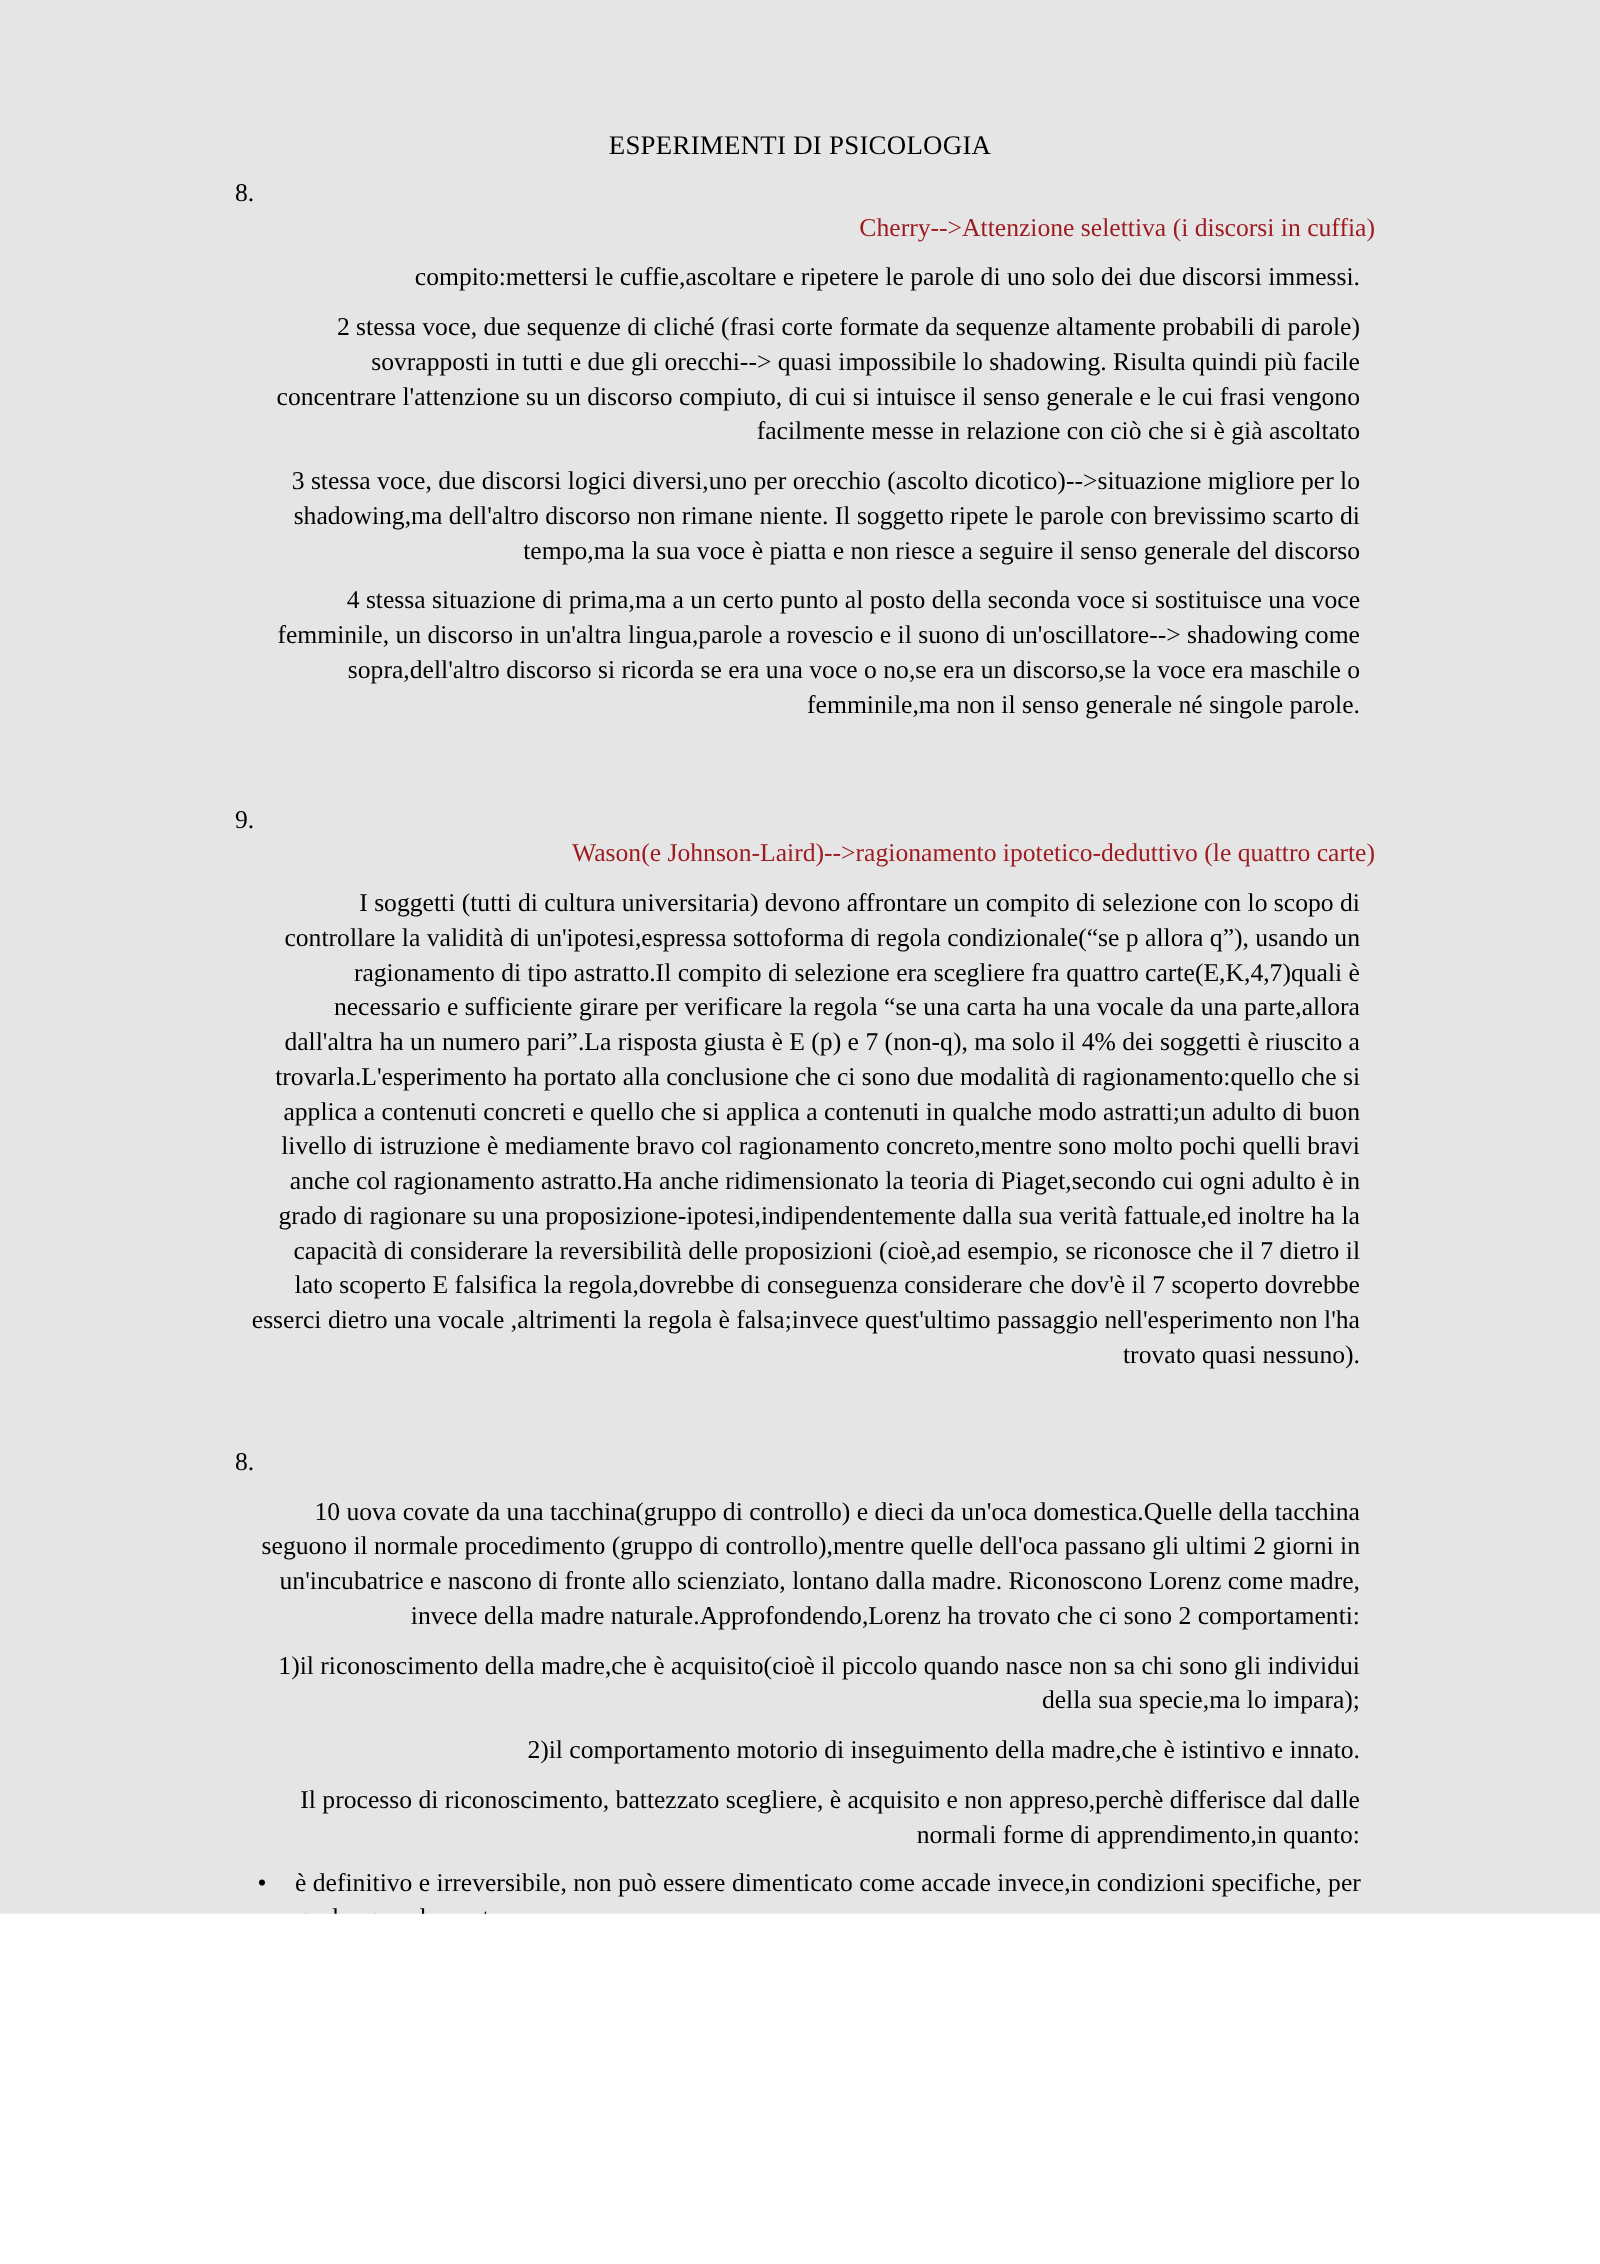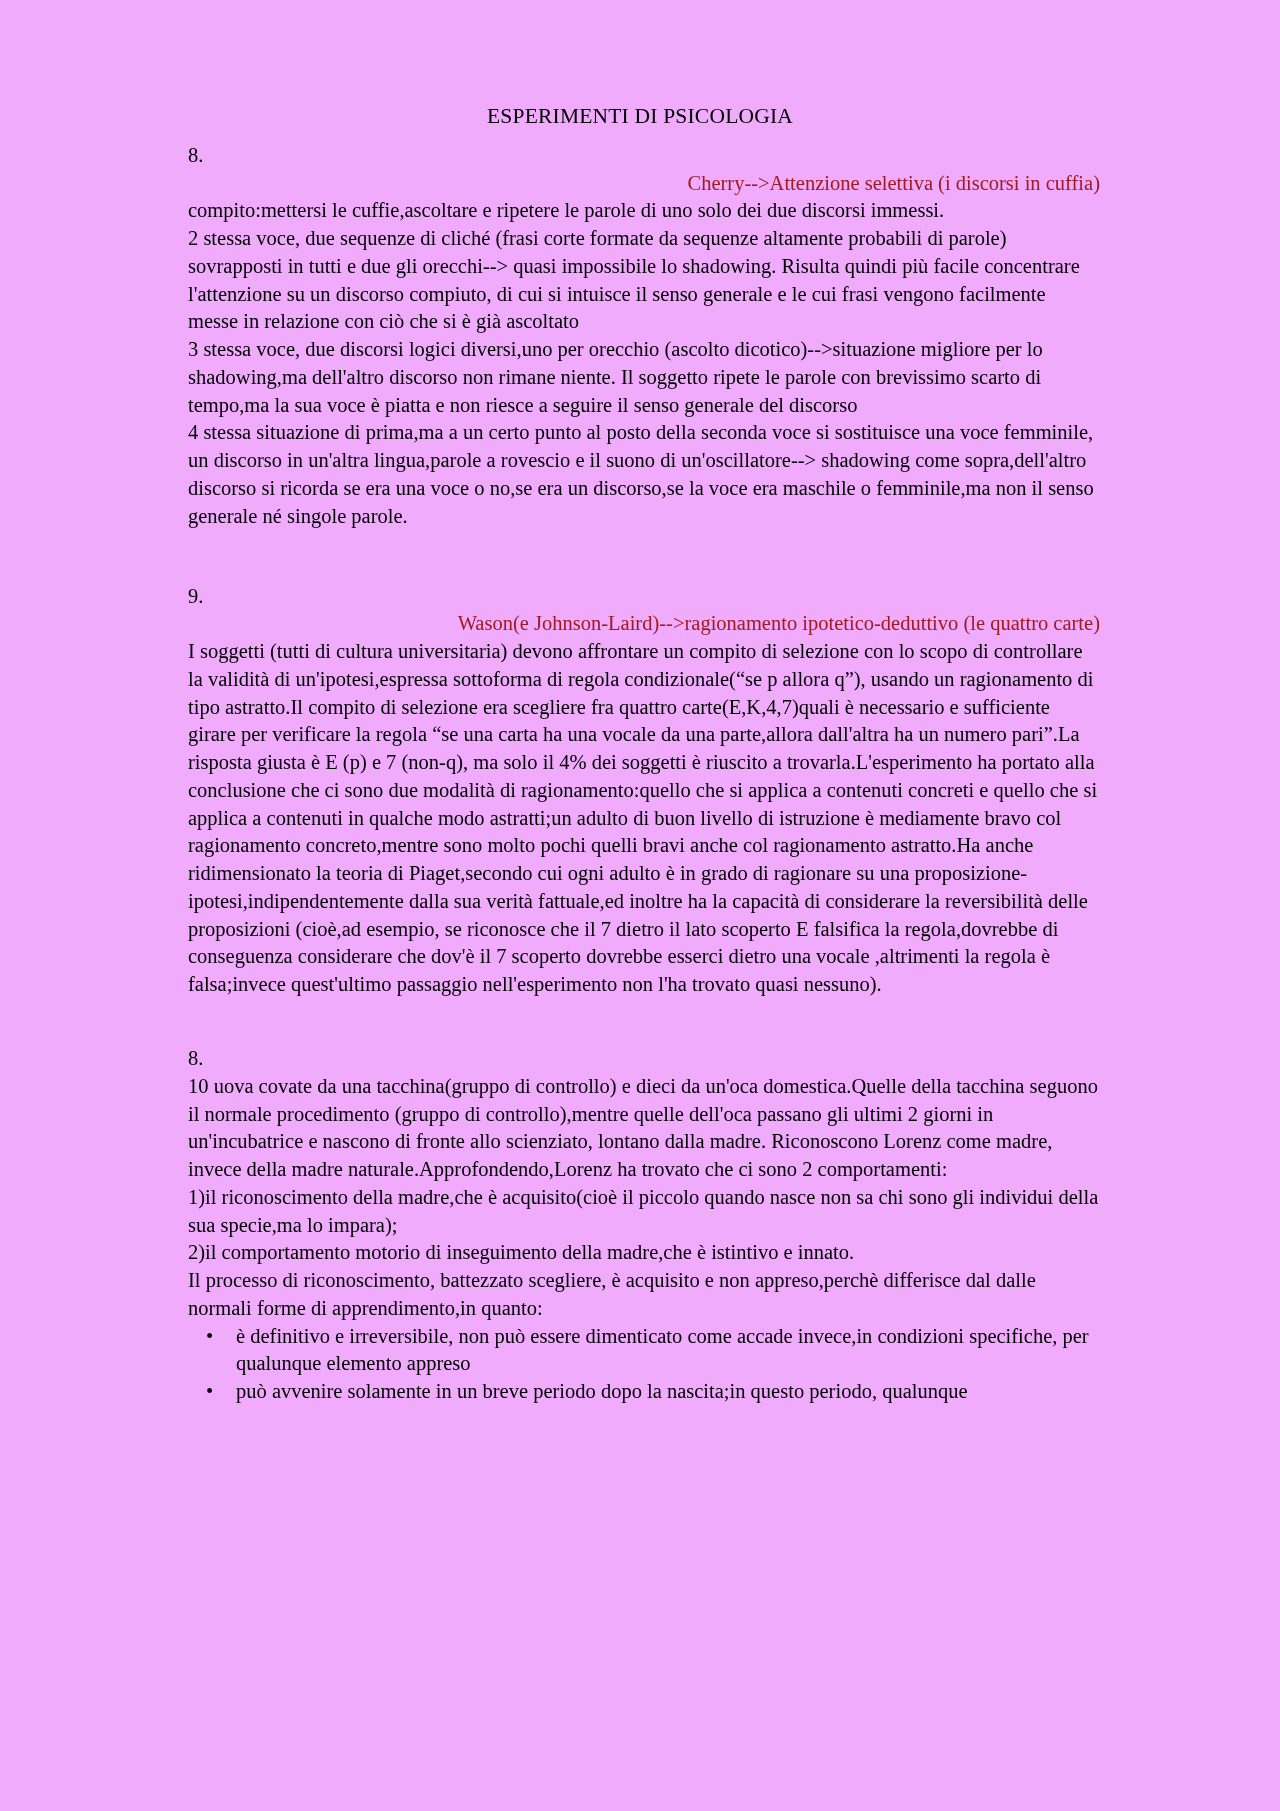--- a/index.html
+++ b/index.html
@@ -10,24 +10,24 @@
   body {
     width: 1280px;
     height: 1811px;
     font-family: "Liberation Serif", "DejaVu Serif", serif;
     color: #000000;
     -webkit-font-smoothing: antialiased;
   }
   .page {
     position: relative;
     width: 1280px;
-    height: 1811px;
+    height: 1531px;
     box-sizing: border-box;
     padding: 0;
-    background: #f0abfc;
+    background: #e5e5e5;
     overflow: hidden;
   }
   .doc-title {
     text-align: center;
     font-size: 21.5px;
     line-height: 1.2;
     letter-spacing: 0.2px;
     margin: 0;
     padding-top: 104px;
   }
@@ -48,22 +48,22 @@
   .heading {
     font-size: 20.5px;
     line-height: 1.355;
     margin: 0;
     color: #9e1b20;
     text-align: right;
   }
   .para {
     font-size: 20.5px;
     line-height: 1.355;
-    margin: 0;
-    text-align: left;
+    margin: 12px;
+    text-align: right;
     white-space: normal;
   }
   .spacer-lg {
     height: 52px;
   }
   .spacer-md {
     height: 46px;
   }
   .it {
   }

